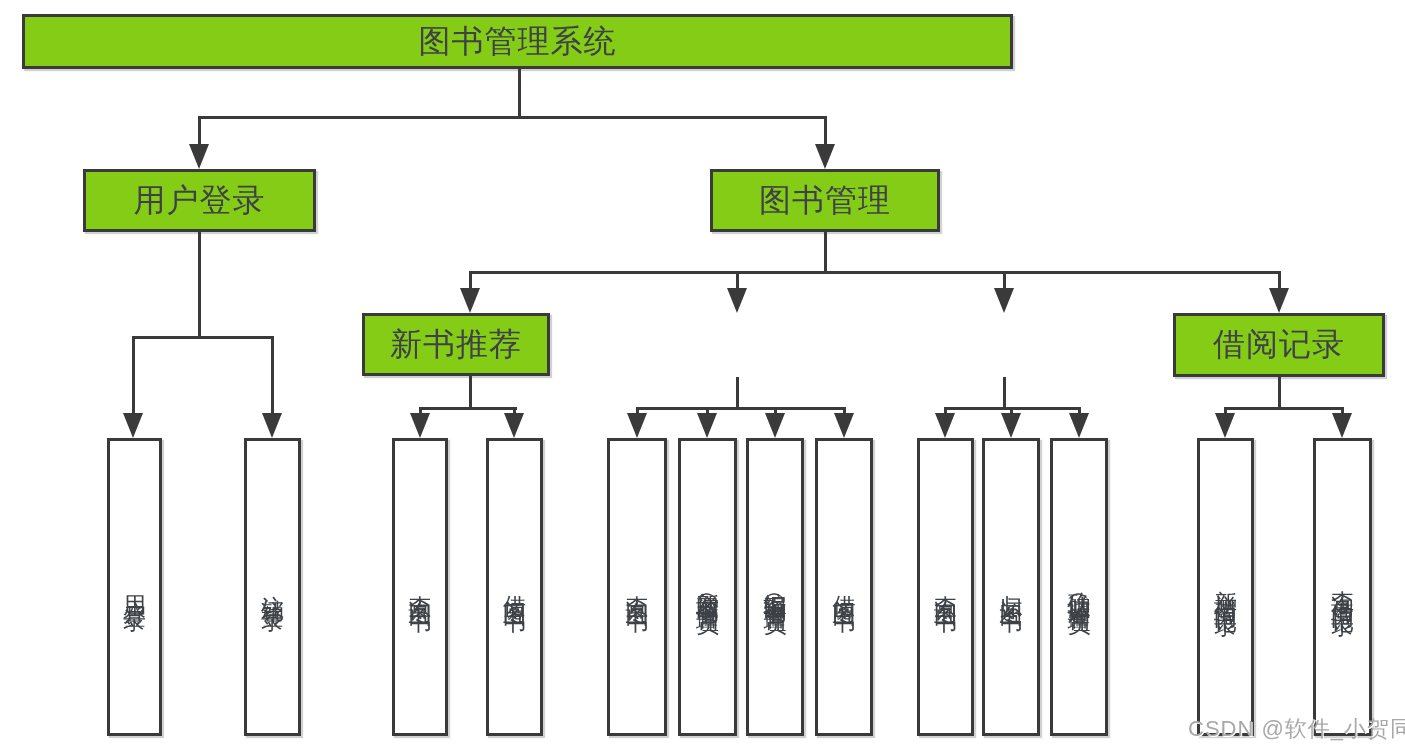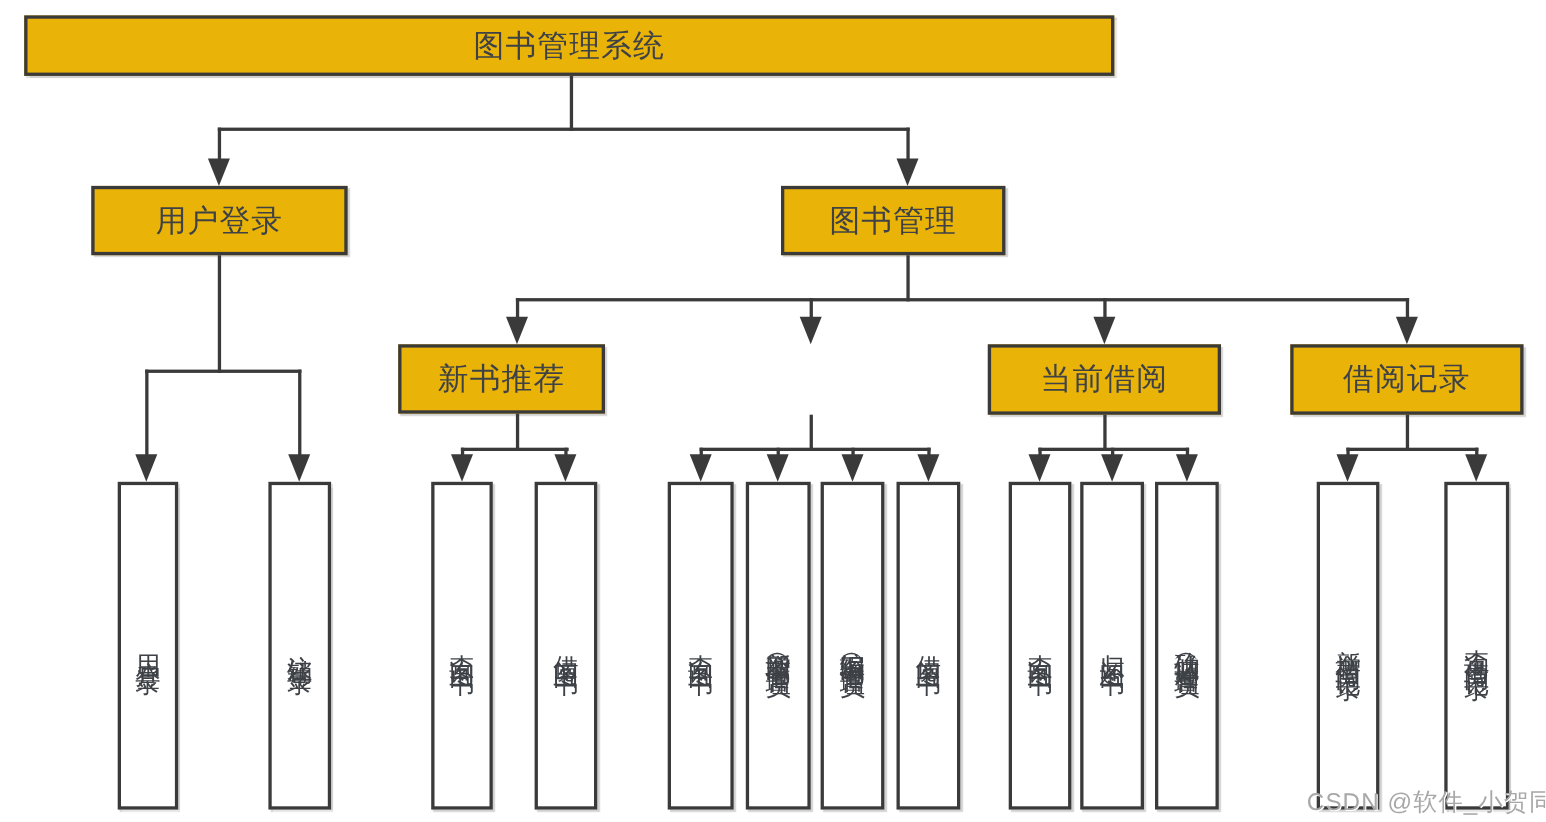--- a/index.html
+++ b/index.html
@@ -14,23 +14,23 @@
   .canvas{
     position:relative;
     width:1405px;height:747px;
     background:var(--background);
     overflow:hidden;
   }
   
   .hnode{
     position:absolute;
     border:3px solid var(--line);
-    background:#eab308;
+    background:#84cc16;
     display:flex;align-items:center;justify-content:center;
-    font-size:28px;letter-spacing:1px;color:var(--text);
+    font-size:32px;letter-spacing:1px;color:var(--text);
     box-shadow:2px 2px 1px rgba(0,0,0,0.18);
   }
   
   .vnode{
     position:absolute;
     top:438px;height:298px;
     border:3px solid var(--line);
     background:#fff;
     display:flex;align-items:center;justify-content:center;
     box-shadow:2px 2px 1px rgba(0,0,0,0.18);
@@ -78,21 +78,21 @@
   <div class="seg v" style="left:518px;top:69px;height:50px;"></div>
   <div class="seg h" style="left:198px;top:116px;width:629px;"></div>
   <div class="seg v" style="left:198px;top:116px;height:32px;"></div>
   <div class="arrow" style="left:189px;top:144px;"></div>
   <div class="seg v" style="left:824px;top:116px;height:32px;"></div>
   <div class="arrow" style="left:815px;top:144px;"></div>
 
   <div class="hnode" style="left:83px;top:169px;width:233px;height:63px;">
     <span>用户登录</span>
   </div>
-  <div class="hnode" style="left:710px;top:169px;width:204px;height:63px;">
+  <div class="hnode" style="left:710px;top:169px;width:230px;height:63px;">
     <span>图书管理</span>
   </div>
 
   <div class="seg v" style="left:198px;top:232px;height:107px;"></div>
   <div class="seg h" style="left:132px;top:336px;width:142px;"></div>
   <div class="seg v" style="left:132px;top:336px;height:80px;"></div>
   <div class="arrow" style="left:123px;top:413px;"></div>
   <div class="seg v" style="left:271px;top:336px;height:80px;"></div>
   <div class="arrow" style="left:262px;top:413px;"></div>
 
@@ -102,23 +102,20 @@
   <div class="arrow" style="left:460px;top:288px;"></div>
   <div class="seg v" style="left:736px;top:271px;height:20px;"></div>
   <div class="arrow" style="left:727px;top:288px;"></div>
   <div class="seg v" style="left:1003px;top:271px;height:20px;"></div>
   <div class="arrow" style="left:994px;top:288px;"></div>
   <div class="seg v" style="left:1278px;top:271px;height:20px;"></div>
   <div class="arrow" style="left:1269px;top:288px;"></div>
 
   <div class="hnode" style="left:362px;top:313px;width:188px;height:63px;">
     <span>新书推荐</span>
-  </div>
-  <div class="hnode" style="left:898px;top:313px;width:212px;height:64px;">
-    <span>当前借阅</span>
   </div>
   <div class="hnode" style="left:1173px;top:313px;width:212px;height:64px;justify-content:center;">
     <span>借阅记录</span>
   </div>
 
   <div class="seg v" style="left:469px;top:376px;height:34px;"></div>
   <div class="seg h" style="left:419px;top:407px;width:98px;"></div>
   <div class="seg v" style="left:419px;top:407px;height:10px;"></div>
   <div class="arrow" style="left:410px;top:413px;"></div>
   <div class="seg v" style="left:513px;top:407px;height:10px;"></div>

